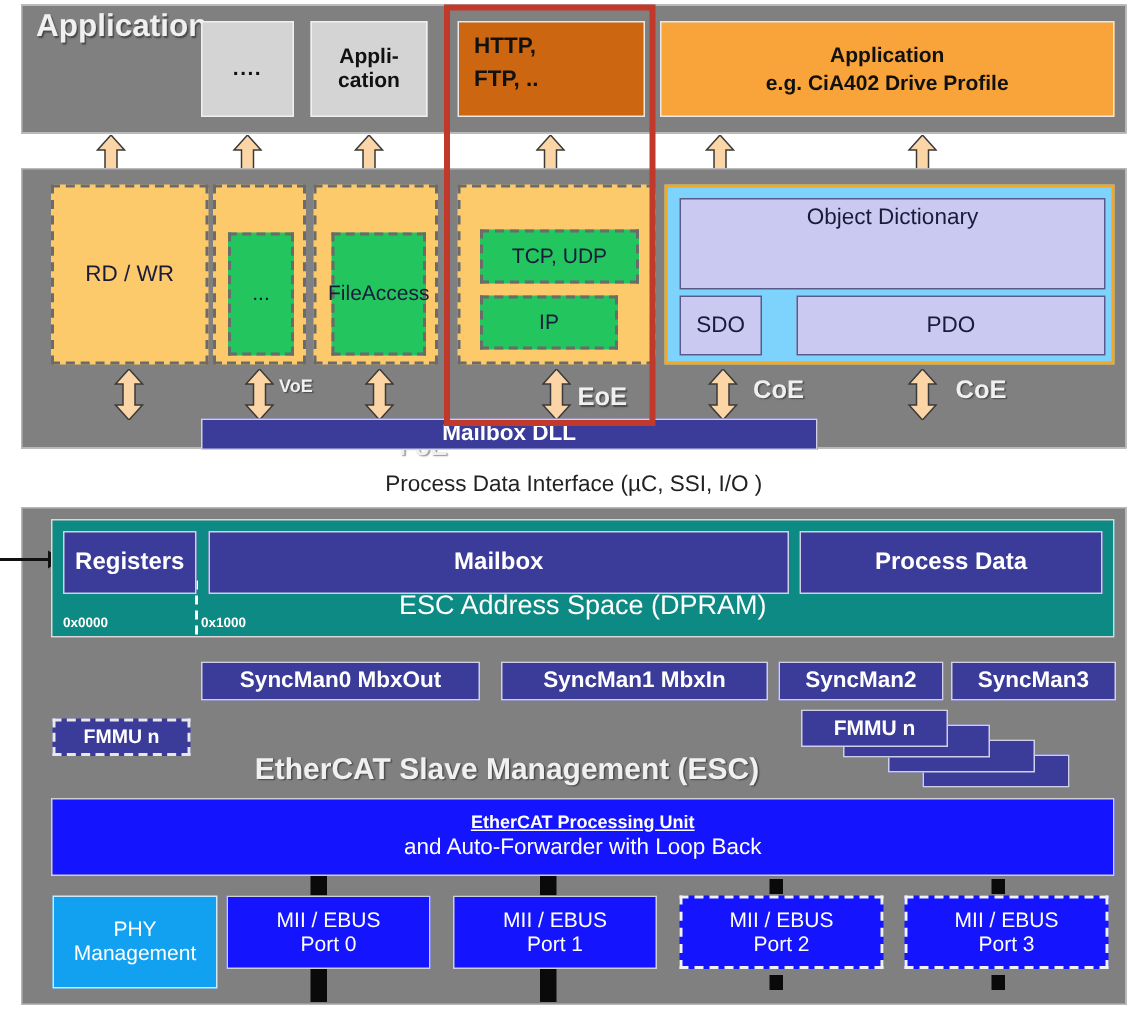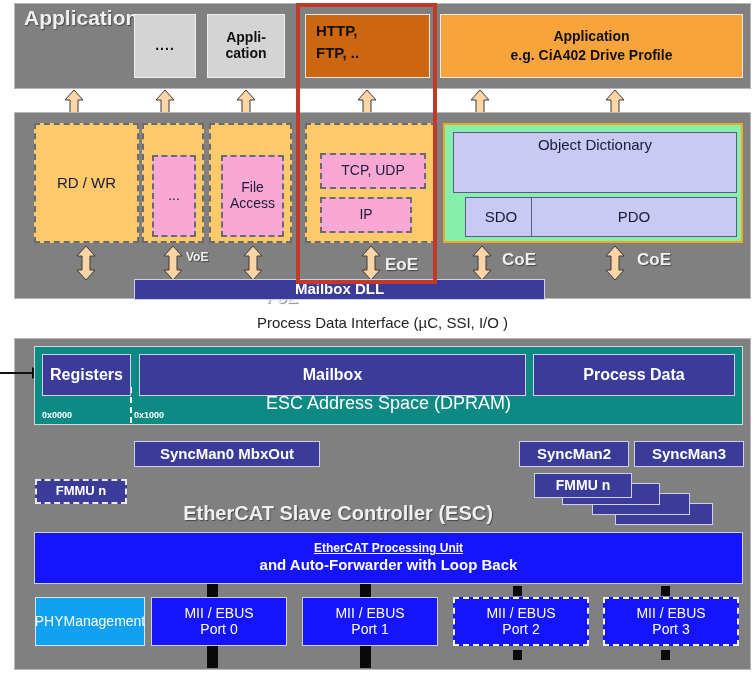--- a/index.html
+++ b/index.html
@@ -36,24 +36,24 @@
   }
   .box-orange{
     background:#f9a43a;border:1px solid #e8e8e8;color:#111;
     font-weight:bold;font-size:14px;
   }
   .box-amber{
     background:#fcc96b;border:2px dashed #6b6b6b;color:#1a1a3a;
     font-size:14px;
   }
   .box-amber-solid{
-    background:#86efac;border:2px solid #f5a623;color:#1a1a3a;
+    background:#7dd3fc;border:2px solid #f5a623;color:#1a1a3a;
   }
   .box-lav{
-    background:#f9a8d4;border:2px dashed #6b6b6b;color:#1a1a3a;
+    background:#22c55e;border:2px dashed #6b6b6b;color:#1a1a3a;
     font-size:14px;
   }
   .box-lav-solid{
     background:#c9c9f2;border:1px solid #5a5a8a;color:#1a1a3a;
     font-size:15px;
   }
   .box-navy{
     background:#3b3b99;border:1px solid #cfcfe8;color:#ffffff;
     font-weight:bold;font-size:14px;
   }
@@ -165,40 +165,40 @@
     <span style="font-size:15px;">RD / WR</span>
   </div>
 
   <div class="abs box-amber" style="left:142px;top:123px;width:62px;height:120px;">
     <div class="ctr box-lav" style="position:absolute;left:8px;top:30px;width:44px;height:82px;box-sizing:border-box;">
       <span>...</span>
     </div>
   </div>
 
   <div class="abs box-amber" style="left:209px;top:123px;width:83px;height:120px;">
-    <div class="ctr box-lav" style="position:absolute;left:10px;top:30px;width:63px;height:82px;box-sizing:border-box;flex-direction:column;">
+    <div class="ctr box-lav" style="position:absolute;left:10px;top:30px;width:63px;height:82px;box-sizing:border-box;flex-direction:row;">
       <span>File</span>
       <span>Access</span>
     </div>
   </div>
 
   <div class="abs box-amber" style="left:305px;top:123px;width:132px;height:120px;">
     <div class="ctr box-lav" style="position:absolute;left:13px;top:28px;width:106px;height:36px;box-sizing:border-box;">
       <span>TCP, UDP</span>
     </div>
     <div class="ctr box-lav" style="position:absolute;left:13px;top:72px;width:92px;height:36px;box-sizing:border-box;">
       <span>IP</span>
     </div>
   </div>
 
   <div class="abs box-amber-solid" style="left:443px;top:123px;width:300px;height:120px;">
     <div class="ctr box-lav-solid" style="position:absolute;left:8px;top:7px;width:284px;height:61px;box-sizing:border-box;">
       <span style="position:absolute;top:4px;left:0;right:0;">Object Dictionary</span>
     </div>
-    <div class="ctr box-lav-solid" style="position:absolute;left:20px;top:72px;width:72px;height:40px;box-sizing:border-box;align-items:center;">
+    <div class="ctr box-lav-solid" style="position:absolute;left:8px;top:72px;width:55px;height:40px;box-sizing:border-box;align-items:center;">
       <span>SDO</span>
     </div>
     <div class="ctr box-lav-solid" style="position:absolute;left:86px;top:72px;width:206px;height:40px;box-sizing:border-box;">
       <span>PDO</span>
     </div>
   </div>
 
   <div class="abs dbl-arrow" style="left:76px;top:246px;">
     <svg viewBox="0 0 20 34">
         <polygon points="10,0 19,10 14,10 14,24 19,24 10,34 1,24 6,24 6,10 1,10" fill="#fbd5a5" stroke="#3a3a3a" stroke-width="1"></polygon>
@@ -271,53 +271,56 @@
   <div class="abs box-navy ctr" style="left:42px;top:354px;width:89px;height:42px;font-size:16px;">
     <span>Registers</span>
   </div>
   <div class="abs box-navy ctr" style="left:533px;top:354px;width:202px;height:42px;font-size:16px;">
     <span>Process Data</span>
   </div>
 
   <div class="abs box-navy ctr" style="left:134px;top:441px;width:186px;height:26px;font-size:15px;">
     <span>SyncMan0 MbxOut</span>
   </div>
+  <div class="abs box-navy ctr" style="left:334px;top:441px;width:178px;height:26px;font-size:15px;">
+    <span>SyncMan1 MbxIn</span>
+  </div>
   <div class="abs box-navy ctr" style="left:519px;top:441px;width:110px;height:26px;font-size:15px;">
     <span>SyncMan2</span>
   </div>
   <div class="abs box-navy ctr" style="left:634px;top:441px;width:110px;height:26px;font-size:15px;">
     <span>SyncMan3</span>
   </div>
 
   <div class="abs box-navy-dash ctr" style="left:35px;top:479px;width:92px;height:25px;">
     <span>FMMU n</span>
   </div>
 
   <div class="abs box-navy" style="left:615px;top:503px;width:98px;height:22px;"></div>
   <div class="abs box-navy" style="left:592px;top:493px;width:98px;height:22px;"></div>
   <div class="abs box-navy" style="left:562px;top:483px;width:98px;height:22px;"></div>
   <div class="abs box-navy ctr" style="left:534px;top:473px;width:98px;height:25px;">
     <span>FMMU n</span>
   </div>
 
   <div class="abs lbl-white ctr" style="left:128px;top:500px;width:420px;height:26px;font-size:20px;">
-    <span>EtherCAT Slave Controller (ESC)</span>
+    <span>EtherCAT Slave Management (ESC)</span>
   </div>
 
   <div class="abs box-blue ctr" style="left:34px;top:532px;width:709px;height:52px;flex-direction:column;">
     <span style="font-size:12px;text-decoration:underline;">EtherCAT Processing Unit</span>
-    <span style="font-size:15px;font-weight:bold;margin-top:2px;">and Auto-Forwarder with Loop Back</span>
+    <span style="font-size:15px;font-weight:normal;margin-top:2px;">and Auto-Forwarder with Loop Back</span>
   </div>
 
   <div class="abs stub" style="left:207px;top:584px;width:11px;height:13px;"></div>
   <div class="abs stub" style="left:360px;top:584px;width:11px;height:13px;"></div>
   <div class="abs stub" style="left:513px;top:586px;width:9px;height:10px;"></div>
   <div class="abs stub" style="left:661px;top:586px;width:9px;height:10px;"></div>
 
-  <div class="abs box-cyan ctr" style="left:35px;top:597px;width:110px;height:49px;flex-direction:row;">
+  <div class="abs box-cyan ctr" style="left:35px;top:597px;width:110px;height:62px;flex-direction:column;">
     <span>PHY</span>
     <span>Management</span>
   </div>
   <div class="abs box-blue ctr" style="left:151px;top:597px;width:136px;height:49px;flex-direction:column;font-weight:normal;font-size:14px;">
     <span>MII / EBUS</span>
     <span>Port 0</span>
   </div>
   <div class="abs box-blue ctr" style="left:302px;top:597px;width:136px;height:49px;flex-direction:column;font-weight:normal;font-size:14px;">
     <span>MII / EBUS</span>
     <span>Port 1</span>

